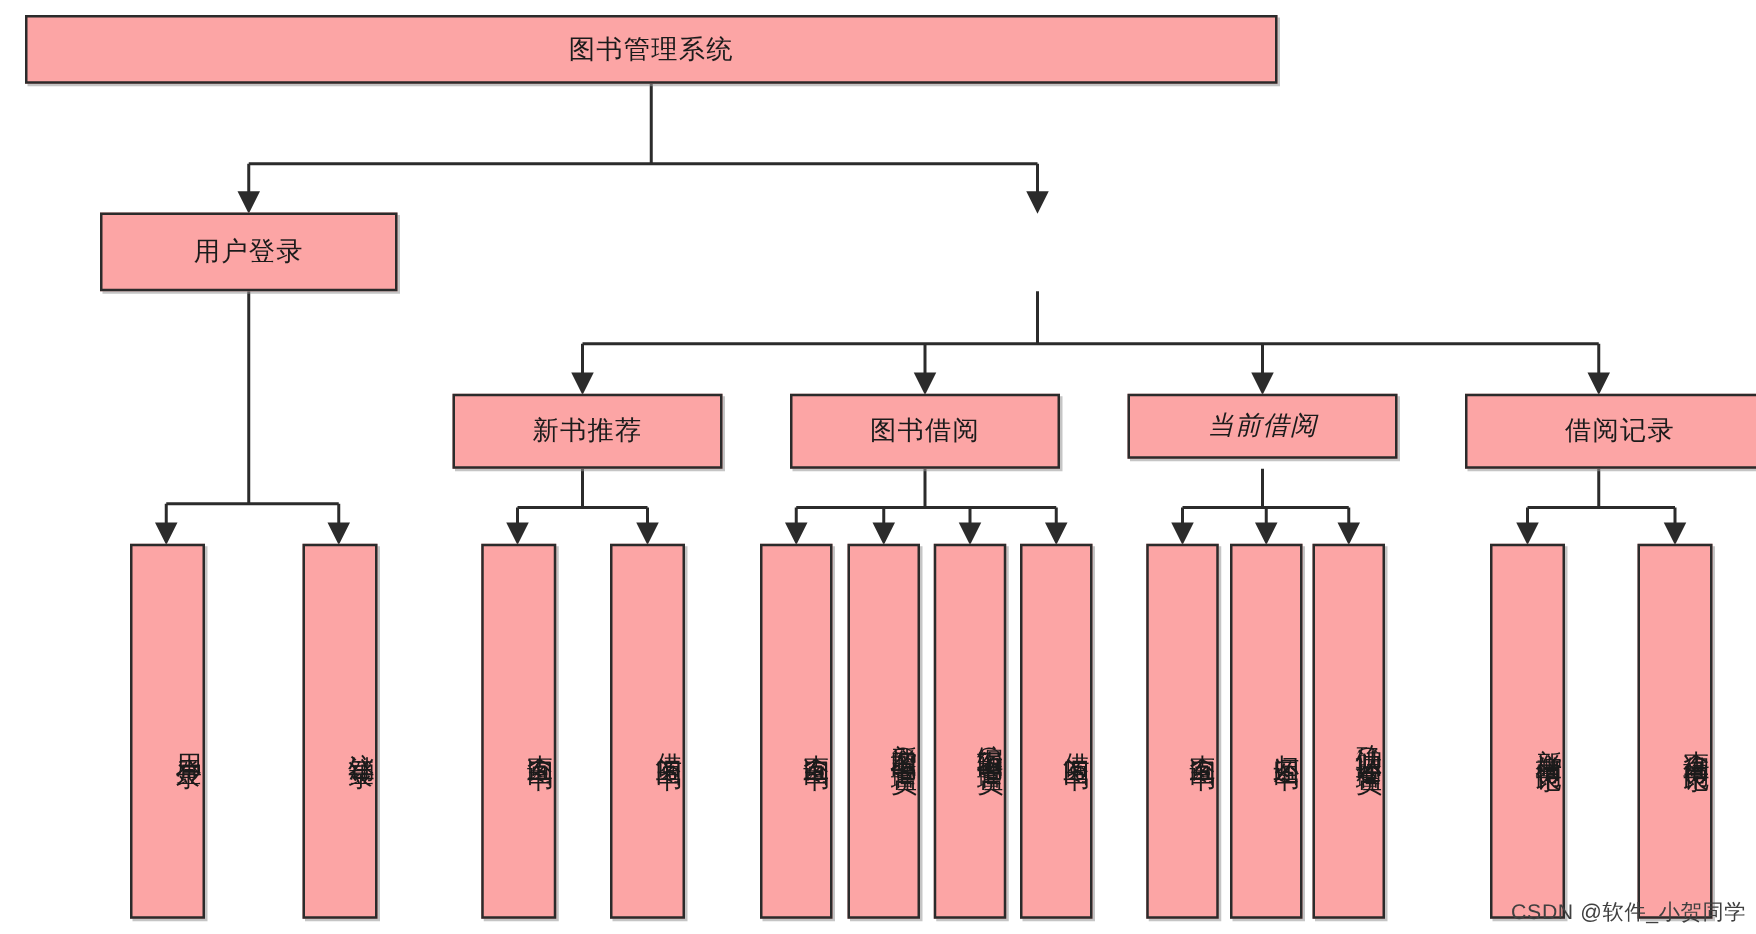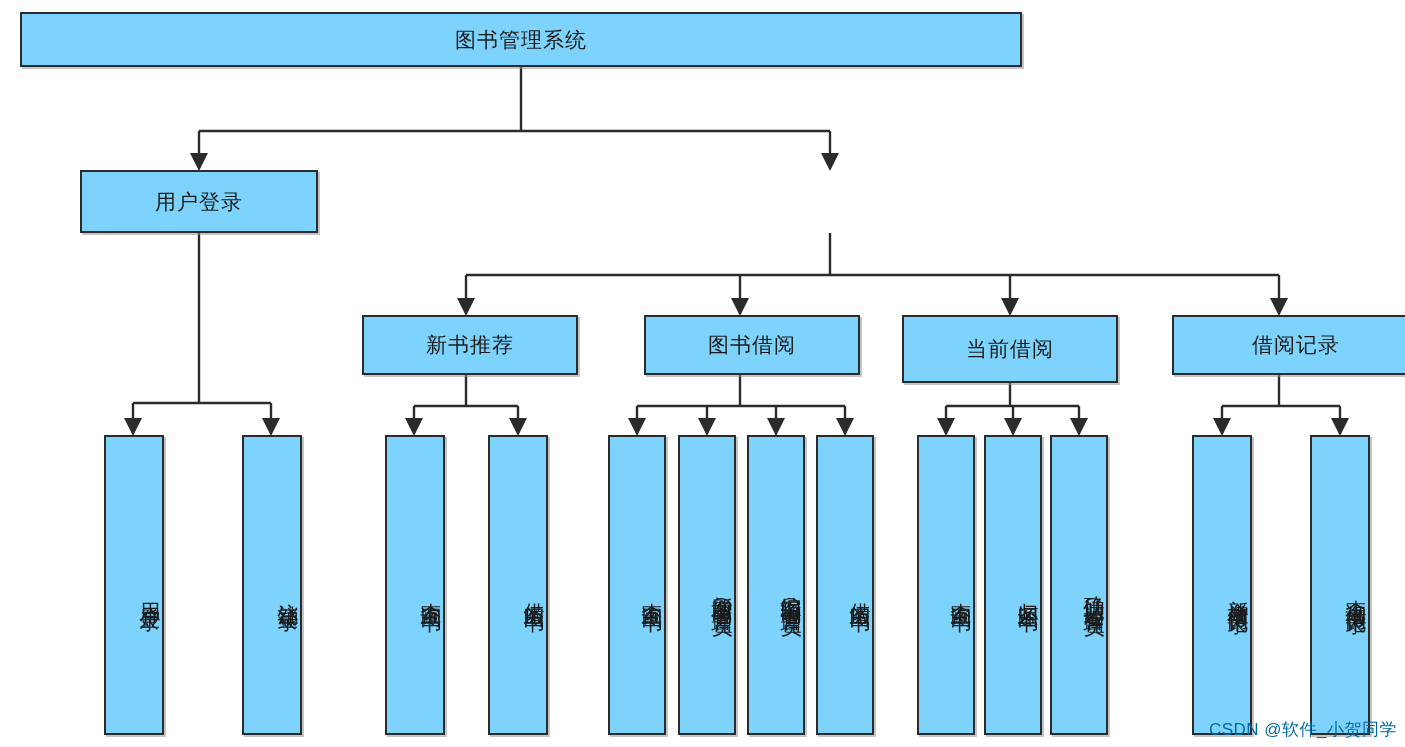--- a/index.html
+++ b/index.html
@@ -21,21 +21,21 @@
     position: absolute;
     left: 0;
     top: 0;
     width: 1405px;
     height: 747px;
     pointer-events: none;
   }
   .node {
     position: absolute;
     box-sizing: border-box;
-    background: #7dd3fc;
+    background: #fca5a5;
     border: 2px solid #2b2b2b;
     box-shadow: 2px 2px 0 0 rgba(150,150,150,0.55);
     display: flex;
     align-items: center;
     justify-content: center;
     color: #1b1b1b;
   }
   .node.horiz {
     font-size: 21px;
     letter-spacing: 1px;
@@ -53,21 +53,21 @@
   }
   .node .label {
     display: block;
     white-space: nowrap;
   }
   .watermark {
     position: absolute;
     right: 8px;
     bottom: 6px;
     font-size: 17px;
-    color: #0369a1;
+    color: #404040;
     letter-spacing: 0.5px;
     white-space: nowrap;
     user-select: none;
   }
 </style>
 </head>
 <body>
 
 <div id="canvas">
 
@@ -127,25 +127,25 @@
 
   <div class="node horiz" style="left:80px; top:170px; width:238px; height:63px;">
     <span class="label">用户登录</span>
   </div>
 
 
   <div class="node horiz" style="left:362px; top:315px; width:216px; height:60px;text-align:right;">
     <span class="label">新书推荐</span>
   </div>
 
-  <div class="node horiz" style="left:632px; top:315px; width:216px; height:60px;margin-left:12px;">
+  <div class="node horiz" style="left:632px; top:315px; width:216px; height:60px;">
     <span class="label">图书借阅</span>
   </div>
 
-  <div class="node horiz" style="left:902px; top:315px; width:216px; height:68px;">
+  <div class="node horiz" style="left:902px; top:315px; width:216px; height:52px;font-style:italic;">
     <span class="label">当前借阅</span>
   </div>
 
   <div class="node horiz" style="left:1172px; top:315px; width:248px; height:60px;">
     <span class="label">借阅记录</span>
   </div>
 
   <div class="node vert" style="left:104px; top:435px; width:60px; height:300px;">
     <span class="label">用户登录</span>
   </div>

